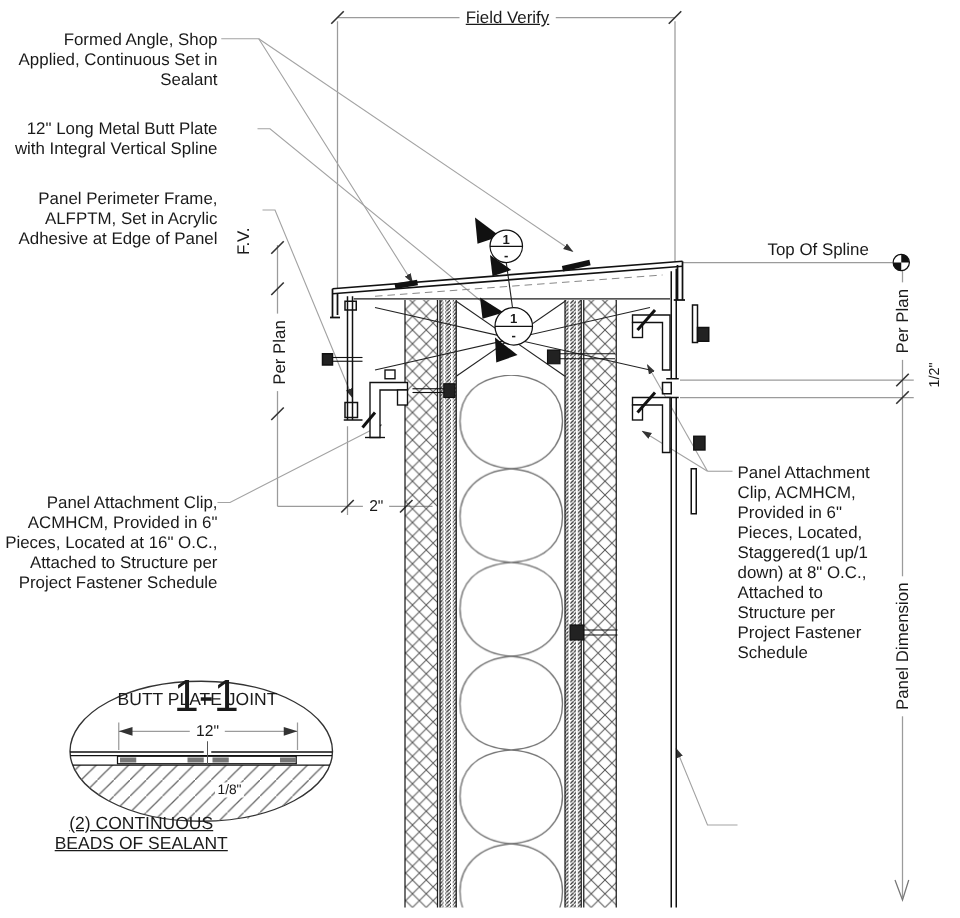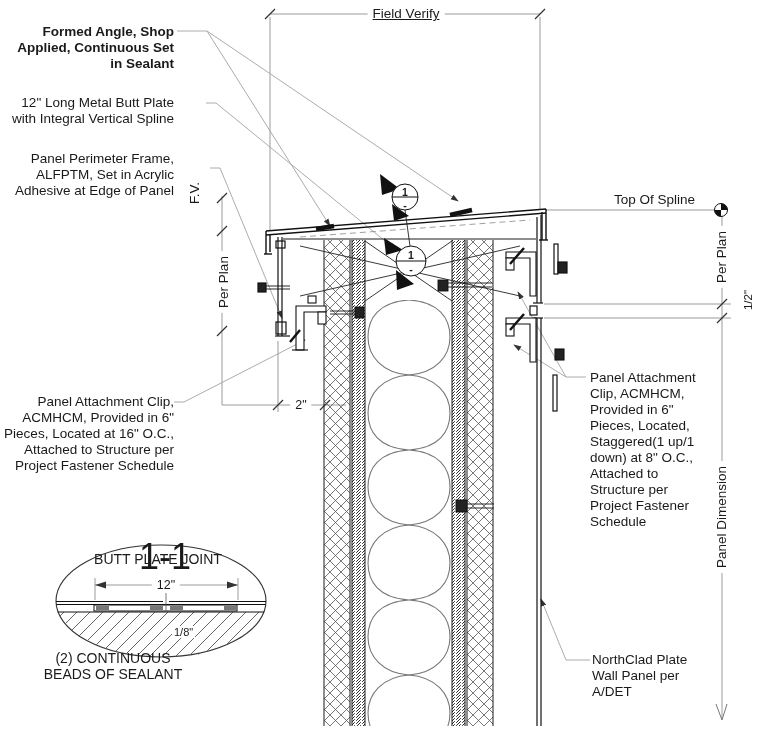--- a/index.html
+++ b/index.html
@@ -1,21 +1,21 @@
 <!DOCTYPE html>
 <html><head>
 <meta charset="utf-8">
 <style>
   html,body{margin:0;padding:0;background:#fff;}
   #stage{position:relative;width:768px;height:734px;background:#fff;overflow:hidden;
          font-family:"Liberation Sans",sans-serif;color:#1a1a1a;}
   #stage svg{position:absolute;left:0;top:0;}
   .lbl{position:absolute;font:13.5px/16px "Liberation Sans",sans-serif;color:#1a1a1a;}
   .r{text-align:right;}
-  .c{text-align:center;}
+  .c{text-align:center;text-decoration:underline;}
   .ctr{transform:translate(-50%,-50%);white-space:nowrap;}
   .rot{transform:translate(-50%,-50%) rotate(-90deg);white-space:nowrap;}
   .bg{background:#fff;padding:0 5px;}
   .big{font-size:36px;line-height:27px;margin-top:16px;}
   .small{font-size:11px;line-height:12px;}
   .d12{font-size:12.5px;}
   .callout-txt{font-size:10.5px;line-height:10px;font-weight:bold;}
 </style>
 </head>
 <body>
@@ -224,26 +224,25 @@
     <g stroke="#9b9b9b" stroke-width="1" fill="none">
       <line x1="95" y1="585" x2="238" y2="585"></line>
       <line x1="95" y1="578" x2="95" y2="600"></line>
       <line x1="238" y1="578" x2="238" y2="600"></line>
       <polygon points="95,585 106,581.5 106,588.5" fill="#333" stroke="none"></polygon>
       <polygon points="238,585 227,581.5 227,588.5" fill="#333" stroke="none"></polygon>
     </g>
   </g>
 </svg>
 
-  <div class="lbl r" style="left:10px;top:24px;width:164px;font-weight:bold;">Formed Angle, Shop Applied, Continuous Set in Sealant</div>
+  <div class="lbl r" style="left:10px;top:24px;width:164px;">Formed Angle, Shop Applied, Continuous Set in Sealant</div>
   <div class="lbl r" style="left:2px;top:95px;width:172px;">12" Long Metal Butt Plate with Integral Vertical Spline</div>
   <div class="lbl r" style="left:2px;top:151px;width:172px;">Panel Perimeter Frame, ALFPTM, Set in Acrylic Adhesive at Edge of Panel</div>
   <div class="lbl r" style="left:2px;top:394px;width:172px;">Panel Attachment Clip, ACMHCM, Provided in 6" Pieces, Located at 16" O.C., Attached to Structure per Project Fastener Schedule</div>
   <div class="lbl" style="left:590px;top:370px;width:116px;">Panel Attachment Clip, ACMHCM, Provided in 6" Pieces, Located, Staggered(1 up/1 down) at 8" O.C., Attached to Structure per Project Fastener Schedule</div>
-  <div class="lbl" style="left:592px;top:652px;width:104px;">NorthClad Plate Wall Panel per A/DET</div>
   <div class="lbl c" style="left:40px;top:650px;width:146px;font-size:14px;">(2) CONTINUOUS BEADS OF SEALANT</div>
 
   <div class="lbl ctr bg" style="left:406px;top:14px;text-decoration:underline;">Field Verify</div>
   <div class="lbl" style="left:614px;top:192px;">Top Of Spline</div>
   <div class="lbl rot" style="left:195px;top:193px;">F.V.</div>
   <div class="lbl rot bg" style="left:224px;top:282px;">Per Plan</div>
   <div class="lbl rot bg" style="left:722px;top:257px;">Per Plan</div>
   <div class="lbl rot" style="left:748px;top:300px;font-size:11.5px;">1/2"</div>
   <div class="lbl rot bg" style="left:722px;top:517px;">Panel Dimension</div>
   <div class="lbl ctr bg d12" style="left:301px;top:405px;">2"</div>

